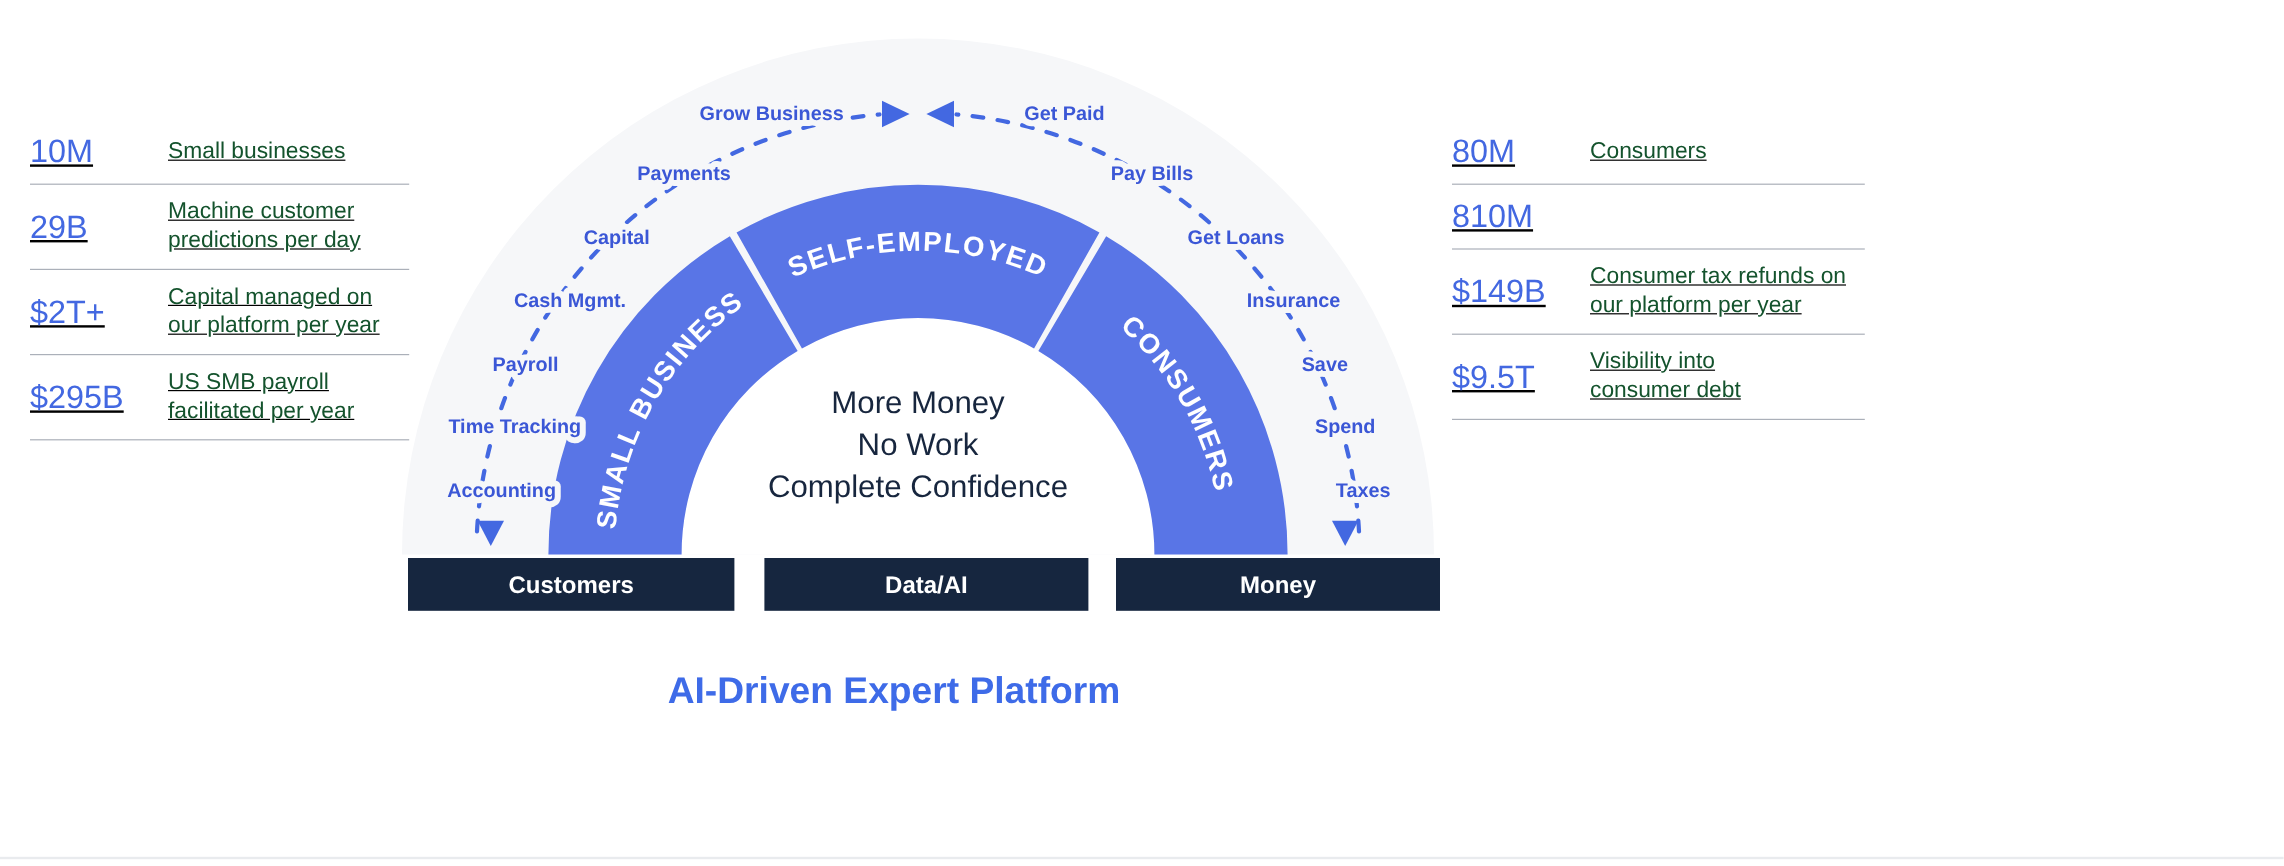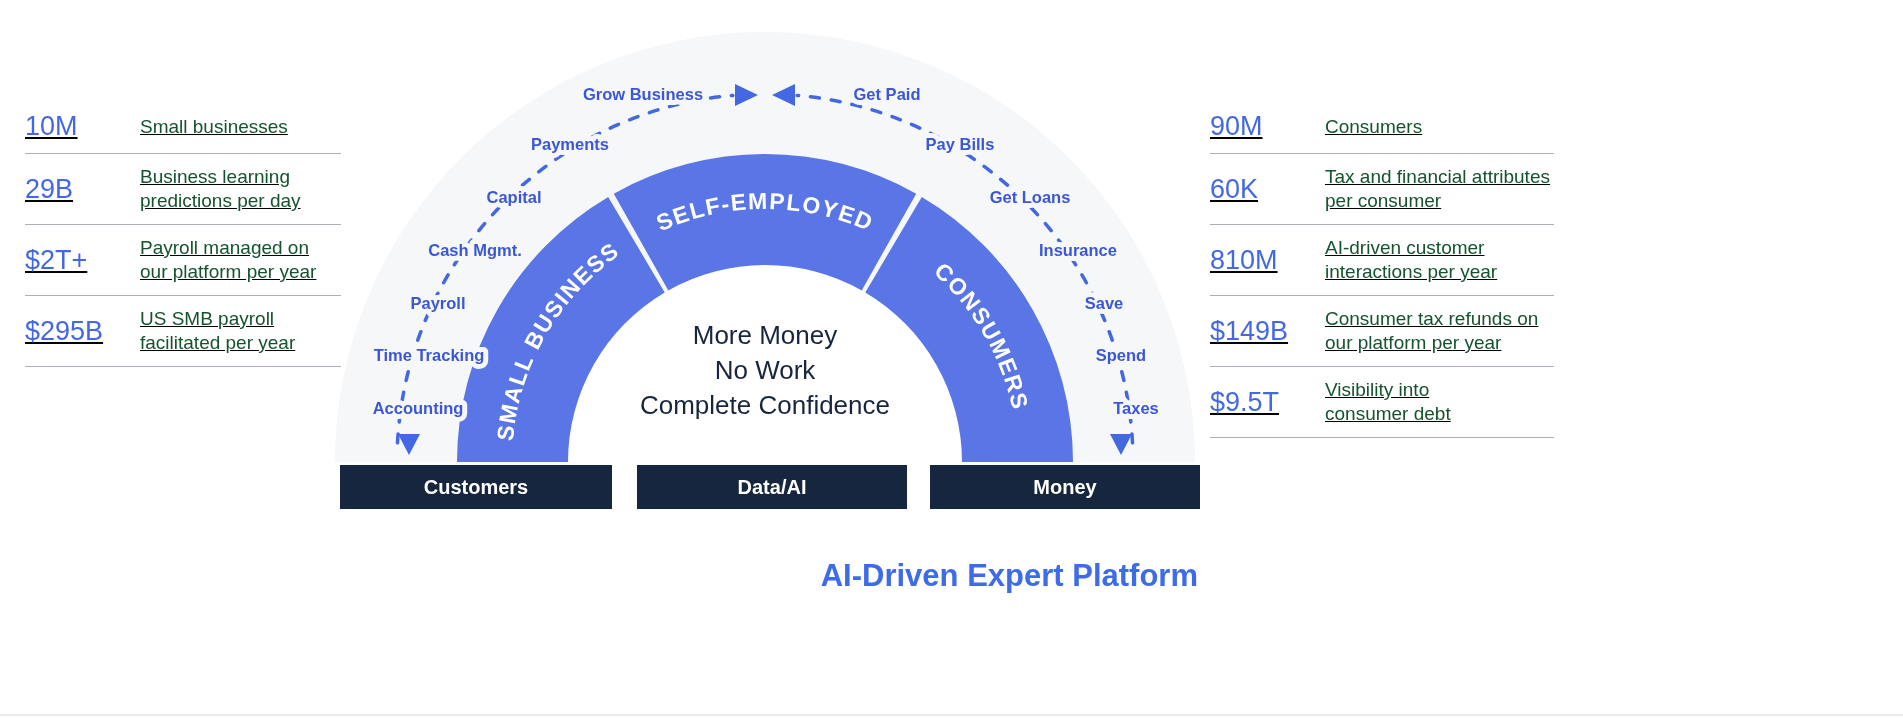--- a/index.html
+++ b/index.html
@@ -44,22 +44,22 @@
   .dash{fill:none;stroke:#4368E1;stroke-width:3.5;stroke-dasharray:9 12;stroke-linecap:round;}
   .arrow{fill:#4368E1;}
   .bar{fill:#16263F;}
   .bartext{
     fill:#ffffff;font-size:20px;font-weight:700;text-anchor:middle;
     font-family:"Liberation Sans",sans-serif;
   }
 
   
   .page-title{
-    position:absolute;left:328px;top:558px;width:870px;
-    text-align:right;font-size:31px;font-weight:600;color:#3E6BE8;
+    position:absolute;left:310px;top:558px;width:870px;
+    text-align:center;font-size:31px;font-weight:600;color:#3E6BE8;
   }
   .bottom-edge{
     position:absolute;left:0;top:714px;width:1903px;height:2px;background:#E9EBEE;
   }
 </style>
 </head>
 <body>
 
 <div class="slide">
 
@@ -67,61 +67,50 @@
     <div class="stat-row">
       <div class="stat-value">10M</div>
       <div class="stat-label">
         <span class="line">Small businesses</span>
         <span class="line"></span>
       </div>
     </div>
     <div class="stat-row">
       <div class="stat-value">29B</div>
       <div class="stat-label">
-        <span class="line">Business learning</span>
+        <span class="line">Machine customer</span>
         <span class="line">predictions per day</span>
       </div>
     </div>
     <div class="stat-row">
       <div class="stat-value">$2T+</div>
       <div class="stat-label">
-        <span class="line">Payroll managed on</span>
+        <span class="line">Capital managed on</span>
         <span class="line">our platform per year</span>
       </div>
     </div>
     <div class="stat-row">
       <div class="stat-value">$295B</div>
       <div class="stat-label">
         <span class="line">US SMB payroll</span>
         <span class="line">facilitated per year</span>
       </div>
     </div>
   </div>
 
   <div class="stats stats-right">
     <div class="stat-row">
-      <div class="stat-value">90M</div>
+      <div class="stat-value">80M</div>
       <div class="stat-label">
         <span class="line">Consumers</span>
         <span class="line"></span>
       </div>
     </div>
     <div class="stat-row">
-      <div class="stat-value">60K</div>
-      <div class="stat-label">
-        <span class="line">Tax and financial attributes</span>
-        <span class="line">per consumer</span>
-      </div>
-    </div>
-    <div class="stat-row">
       <div class="stat-value">810M</div>
-      <div class="stat-label">
-        <span class="line">AI-driven customer</span>
-        <span class="line">interactions per year</span>
-      </div>
     </div>
     <div class="stat-row">
       <div class="stat-value">$149B</div>
       <div class="stat-label">
         <span class="line">Consumer tax refunds on</span>
         <span class="line">our platform per year</span>
       </div>
     </div>
     <div class="stat-row">
       <div class="stat-value">$9.5T</div>

